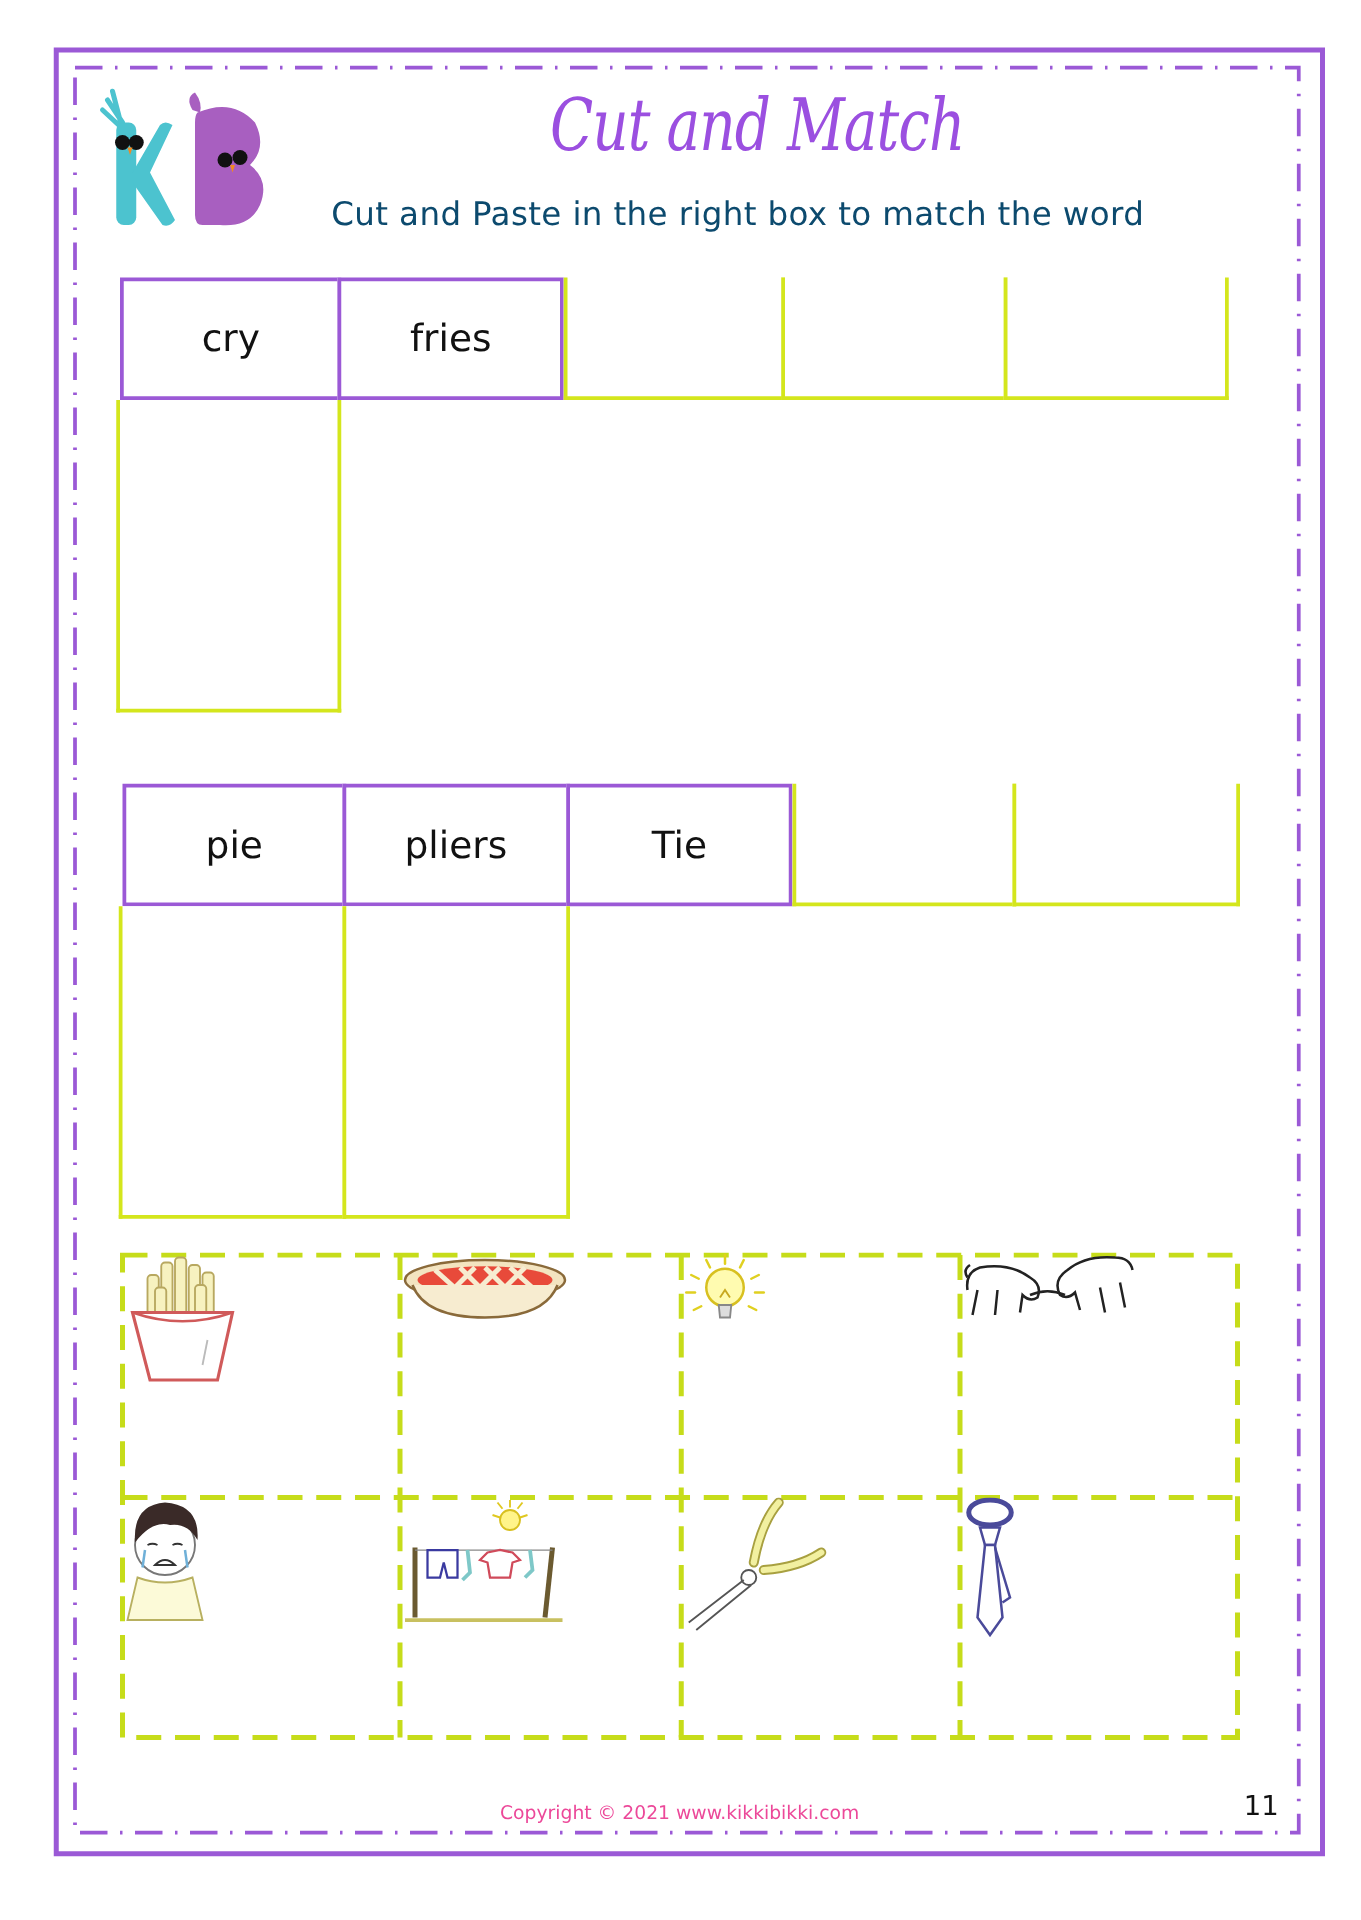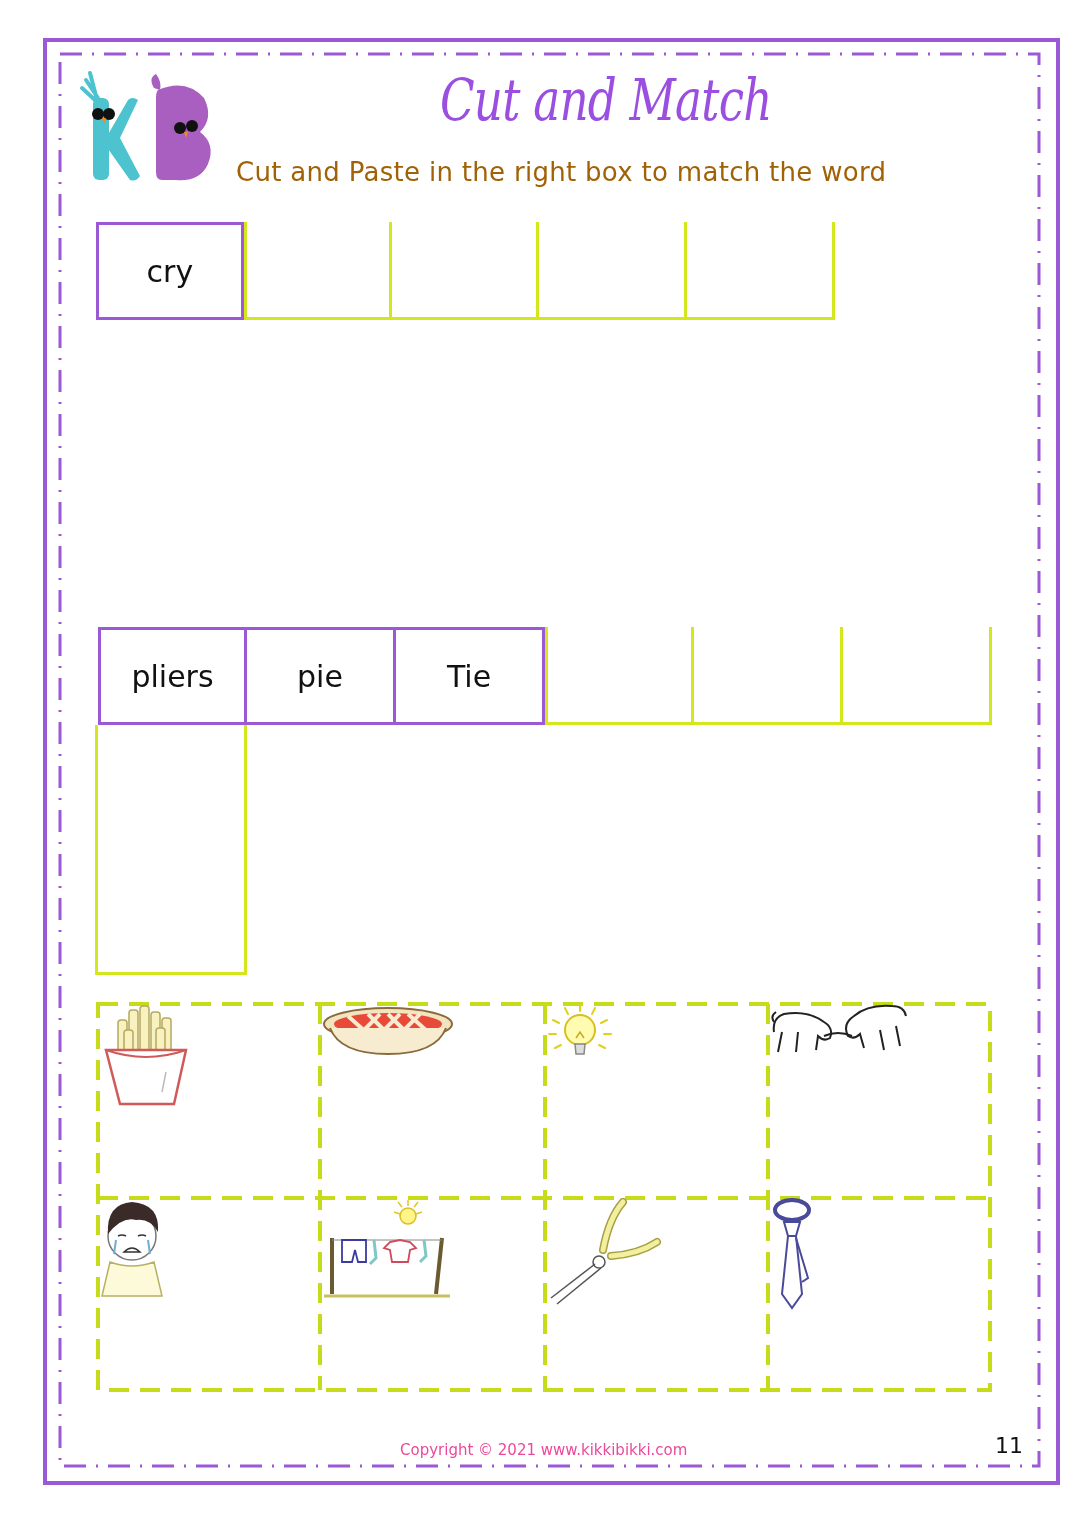--- a/index.html
+++ b/index.html
@@ -2,22 +2,22 @@
 <html><head>
 <meta charset="utf-8">
 <style>
   html, body { margin:0; padding:0; background:#ffffff; }
   body { width:1089px; height:1536px; position:relative; overflow:hidden; font-family:"DejaVu Sans", sans-serif; }
   .outer { position:absolute; left:43px; top:38px; width:1009px; height:1439px; border:4px solid #9b59d6; box-sizing:content-box; }
   .inner { position:absolute; left:58px; top:52px; width:983px; height:1416px; }
   .inner svg { position:absolute; left:0; top:0; }
   .logo { position:absolute; left:76px; top:68px; width:150px; height:118px; }
   .title { position:absolute; left:440px; top:66px; width:330px; text-align:center; font-family:"DejaVu Serif", serif; font-style:italic; font-size:58px; color:#9b4fe0; letter-spacing:-1px; transform:scaleX(0.78); transform-origin:left top; white-space:nowrap; }
-  .subtitle { position:absolute; left:236px; top:157px; font-size:26px; color:#a16207; white-space:nowrap; letter-spacing:0.3px; }
-  .match-table { position:absolute; display:grid; grid-template-columns: repeat(6, 1fr); border-radius: 17px; }
+  .subtitle { position:absolute; left:265px; top:157px; font-size:26px; color:#0c4a6e; white-space:nowrap; letter-spacing:0.3px; }
+  .match-table { position:absolute; display:grid; grid-template-columns: repeat(5, 1fr); border-radius: 17px; }
   .hdr { box-sizing:border-box; border:3px solid #9b59d6; margin-left:-3px; display:flex; align-items:center; justify-content:center; font-size:30px; color:#111; background:#fff; }
   .hdr:first-child { margin-left:0; }
   .body-cell { box-sizing:border-box; border:3px solid #d4e61c; border-top:none; margin-left:-3px; background:#fff; }
   .body-cell.first { margin-left:0; }
   .cut-grid { position:absolute; left:96px; top:1002px; width:896px; height:390px; }
   .cut-grid svg { position:absolute; left:0; top:0; }
   .pic { position:absolute; display:flex; align-items:center; justify-content:center; }
   .copyright { position:absolute; left:400px; top:1441px; font-size:15px; color:#ec4899; white-space:nowrap; }
   .pagenum { position:absolute; left:995px; top:1433px; font-size:22px; color:#111; }
 </style>
@@ -48,29 +48,30 @@
       <circle cx="116" cy="58" r="6" fill="#111"></circle>
     <path d="M108 64 L112 64 L110 70 Z" fill="#f08a24"></path>
   </svg>
 </div>
 
 <div class="title">Cut and Match</div>
 <div class="subtitle">Cut and Paste in the right box to match the word</div>
 
 <div class="match-table" style="left:96px; top:222px; width:887px; grid-template-rows:98px 250px;">
   <div class="hdr">cry</div>
+  <div class="hdr">fries</div>
   <div class="body-cell first"></div>
   <div class="body-cell"></div>
   <div class="body-cell"></div>
   <div class="body-cell"></div>
 </div>
 
 <div class="match-table" style="left:98px; top:627px; width:894px; grid-template-rows:98px 250px;">
+  <div class="hdr">pie</div>
   <div class="hdr">pliers</div>
-  <div class="hdr">pie</div>
   <div class="hdr">Tie</div>
   <div class="body-cell first"></div>
   <div class="body-cell"></div>
   <div class="body-cell"></div>
   <div class="body-cell"></div>
 </div>
 
 <div class="cut-grid">
   <svg width="896" height="390">
     <g fill="none" stroke="#c6dc1a" stroke-width="4" stroke-dasharray="20 11">

